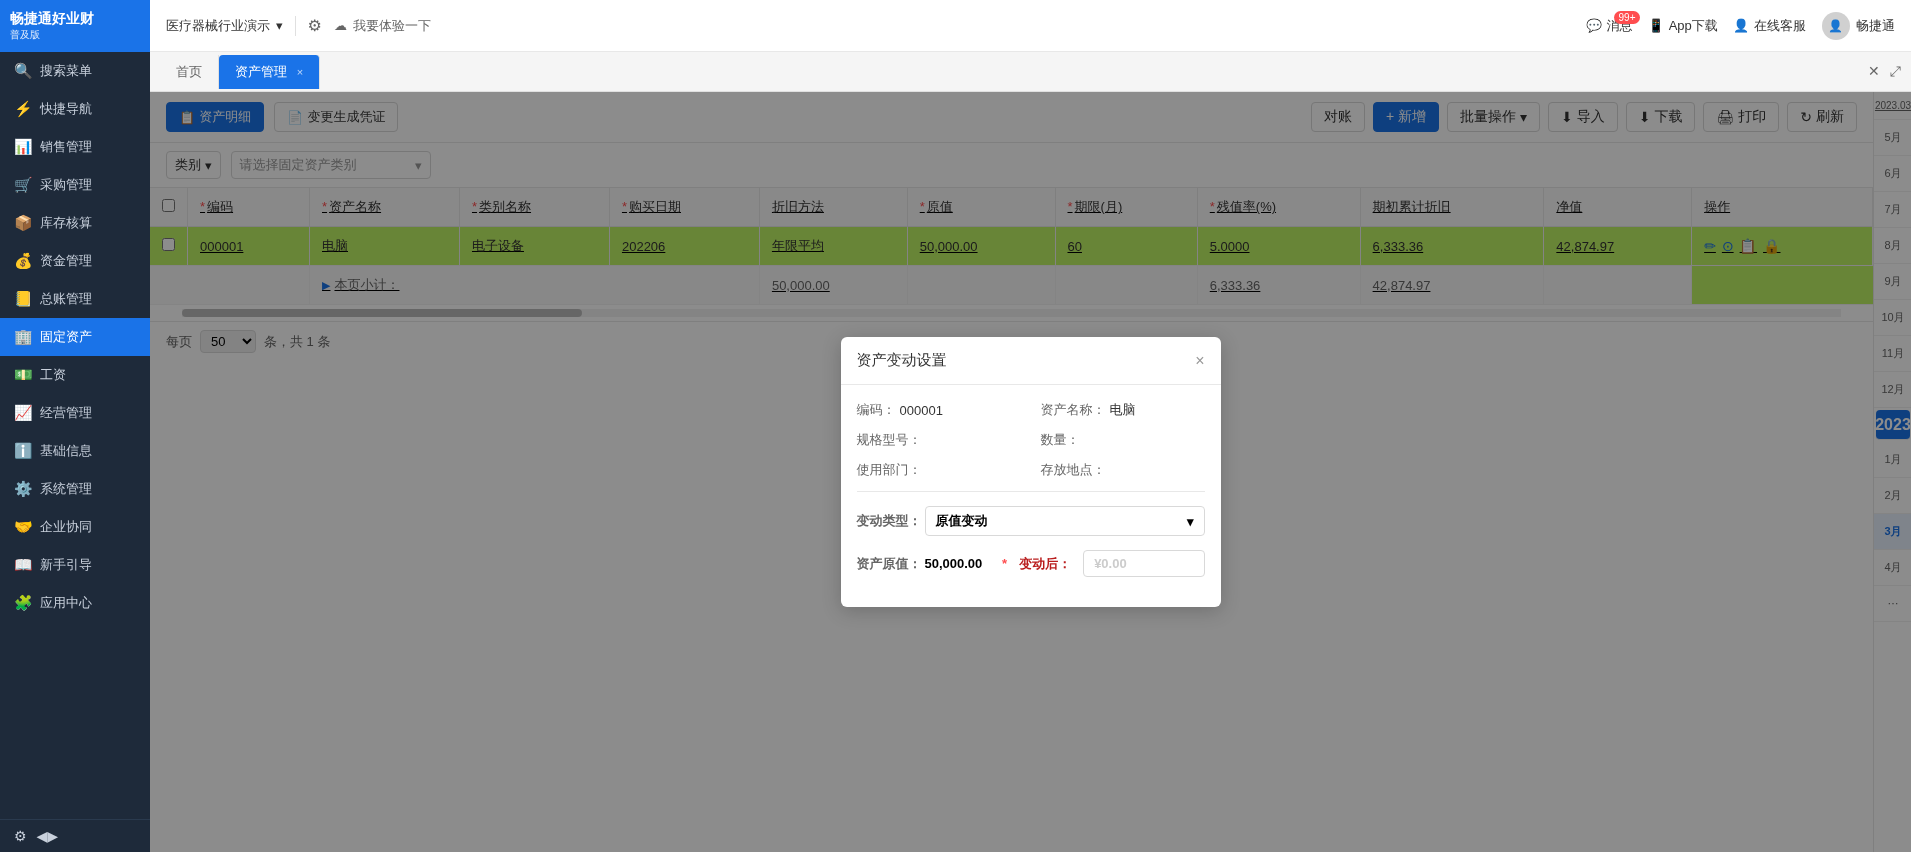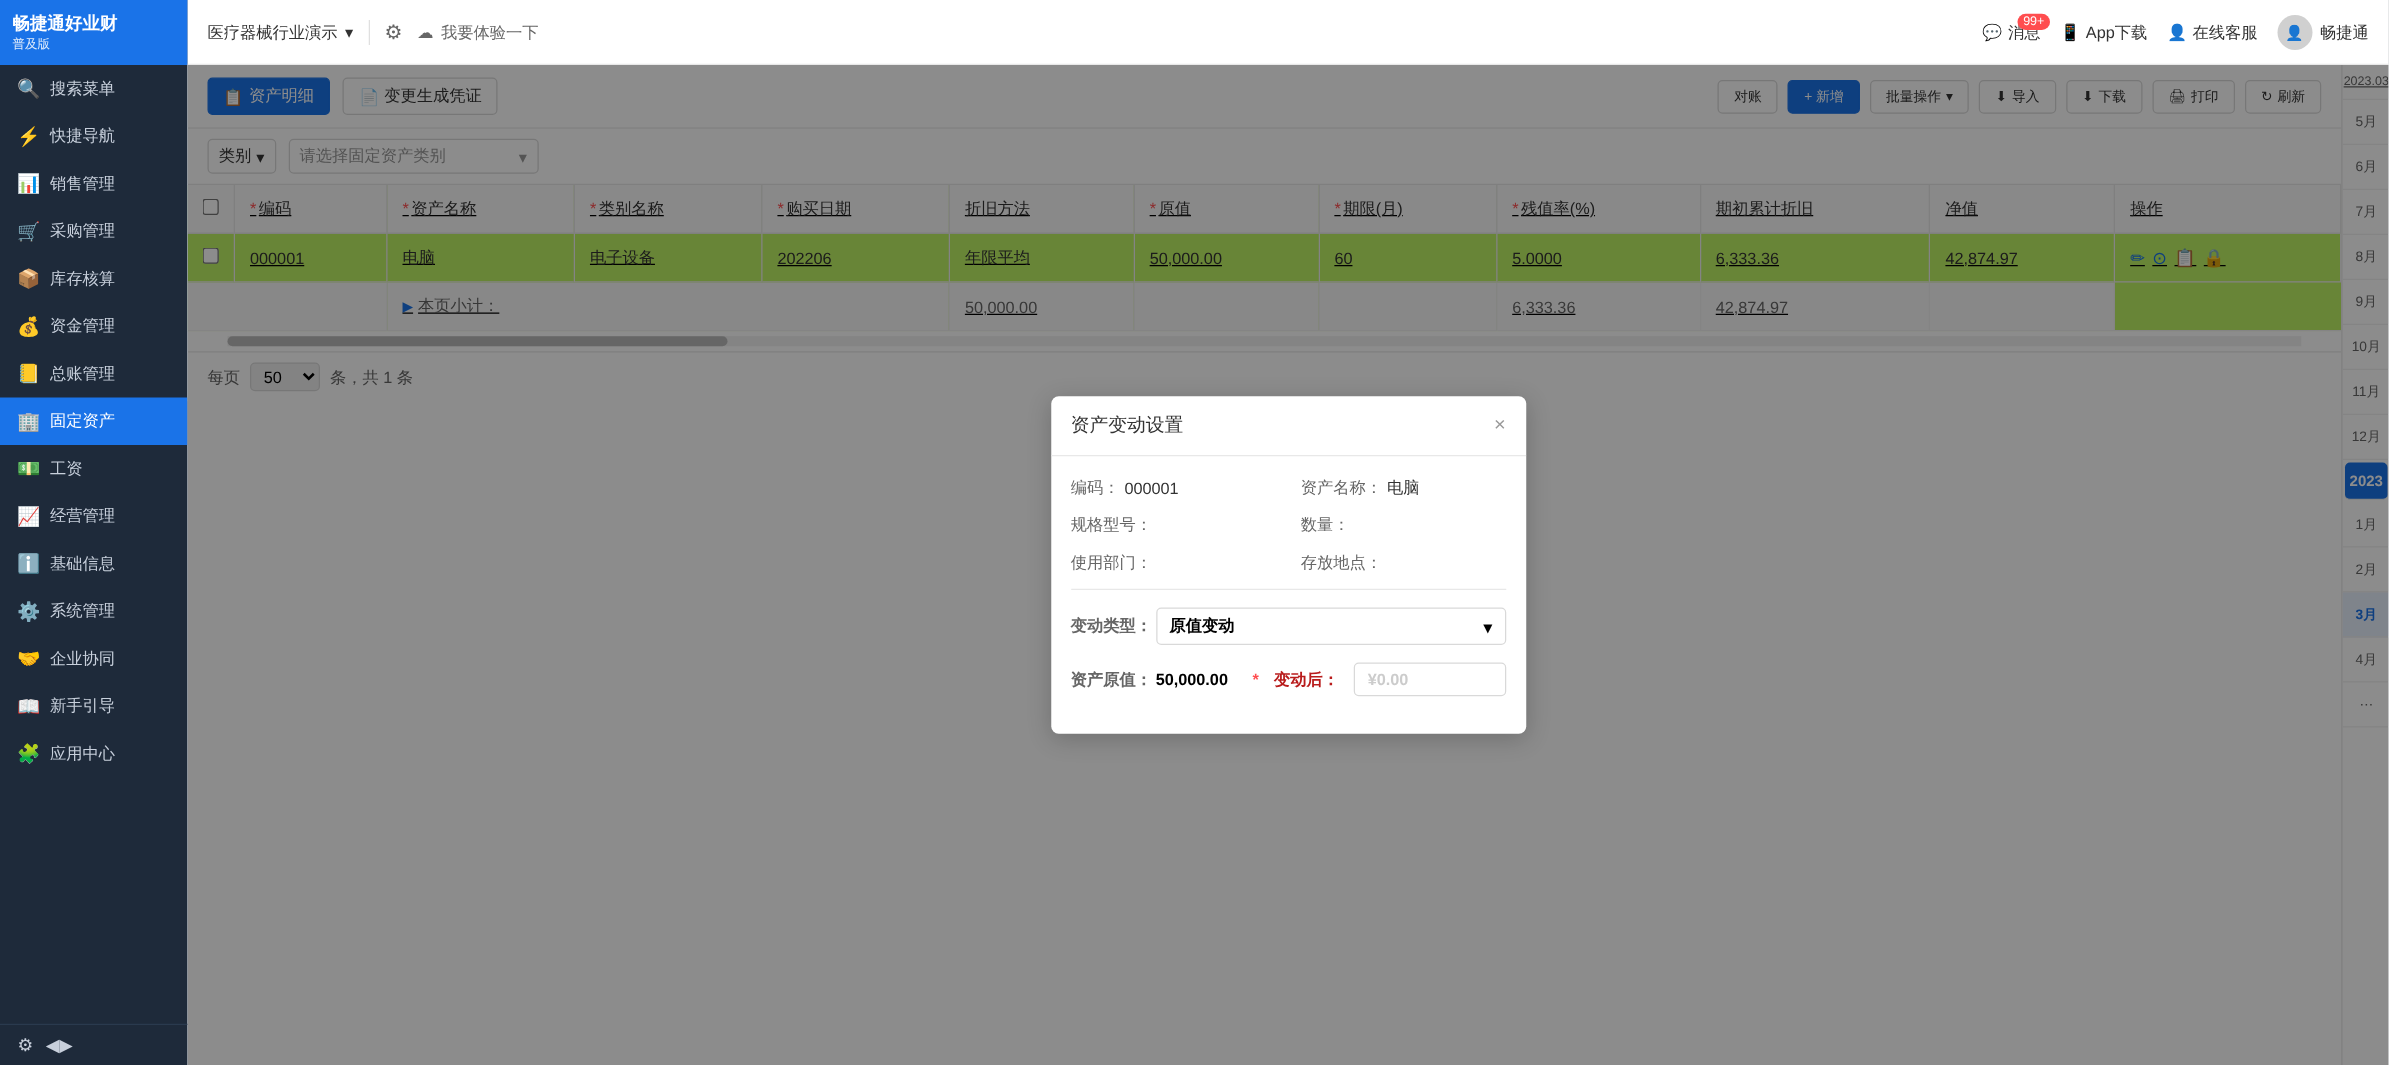--- a/index.html
+++ b/index.html
@@ -225,21 +225,21 @@
     .toolbar-right {
       margin-left: auto;
       display: flex;
       gap: 8px;
       align-items: center;
     }
     .btn {
       padding: 5px 12px;
       border-radius: 4px;
       cursor: pointer;
-      font-size: 11px;
+      font-size: 14px;
       border: 1px solid #d9d9d9;
       background: white;
       color: #333;
       display: flex;
       align-items: center;
       gap: 4px;
     }
     .btn-primary {
       background: #1a73e8;
       color: white;
@@ -327,21 +327,21 @@
       width: 38px;
       height: 36px;
       display: flex;
       align-items: center;
       justify-content: center;
       font-size: 11px;
       color: #666;
       border-bottom: 1px solid #f0f0f0;
       cursor: pointer;
     }
-    .cal-item.highlight { background: #1a73e8; color: white; border-radius: 4px; margin: 2px; width: 34px; height: 30px; font-size: 12px; font-weight: bold; }
+    .cal-item.highlight { background: #1a73e8; color: white; border-radius: 4px; margin: 2px; width: 34px; height: 30px; font-size: 16px; font-weight: bold; }
     .cal-item.today { background: #e8f0fe; color: #1a73e8; font-weight: bold; }
 
     
     .bottom-bar {
       height: 40px;
       background: white;
       border-top: 1px solid #e8e8e8;
       display: flex;
       align-items: center;
       padding: 0 16px;
@@ -579,20 +579,33 @@
         <span>👤</span>
         <span>在线客服</span>
       </div>
       <div class="topbar-user">
         <div class="user-avatar">👤</div>
         <span>畅捷通</span>
       </div>
     </div>
   </div>
 
+  <div class="tabbar">
+    <div class="tab">
+      <span>首页</span>
+    </div>
+    <div class="tab active">
+      <span>资产管理</span>
+      <span class="tab-close">×</span>
+    </div>
+    <div class="tabbar-controls">
+      <span class="tabbar-ctrl">✕</span>
+      <span class="tabbar-ctrl">⤢</span>
+    </div>
+  </div>
 
   <div class="content">
     <div class="page">
 
       <div class="page-toolbar">
         <button class="btn-tab active">
           <span>📋</span>
           <span>资产明细</span>
         </button>
         <button class="btn-tab">

